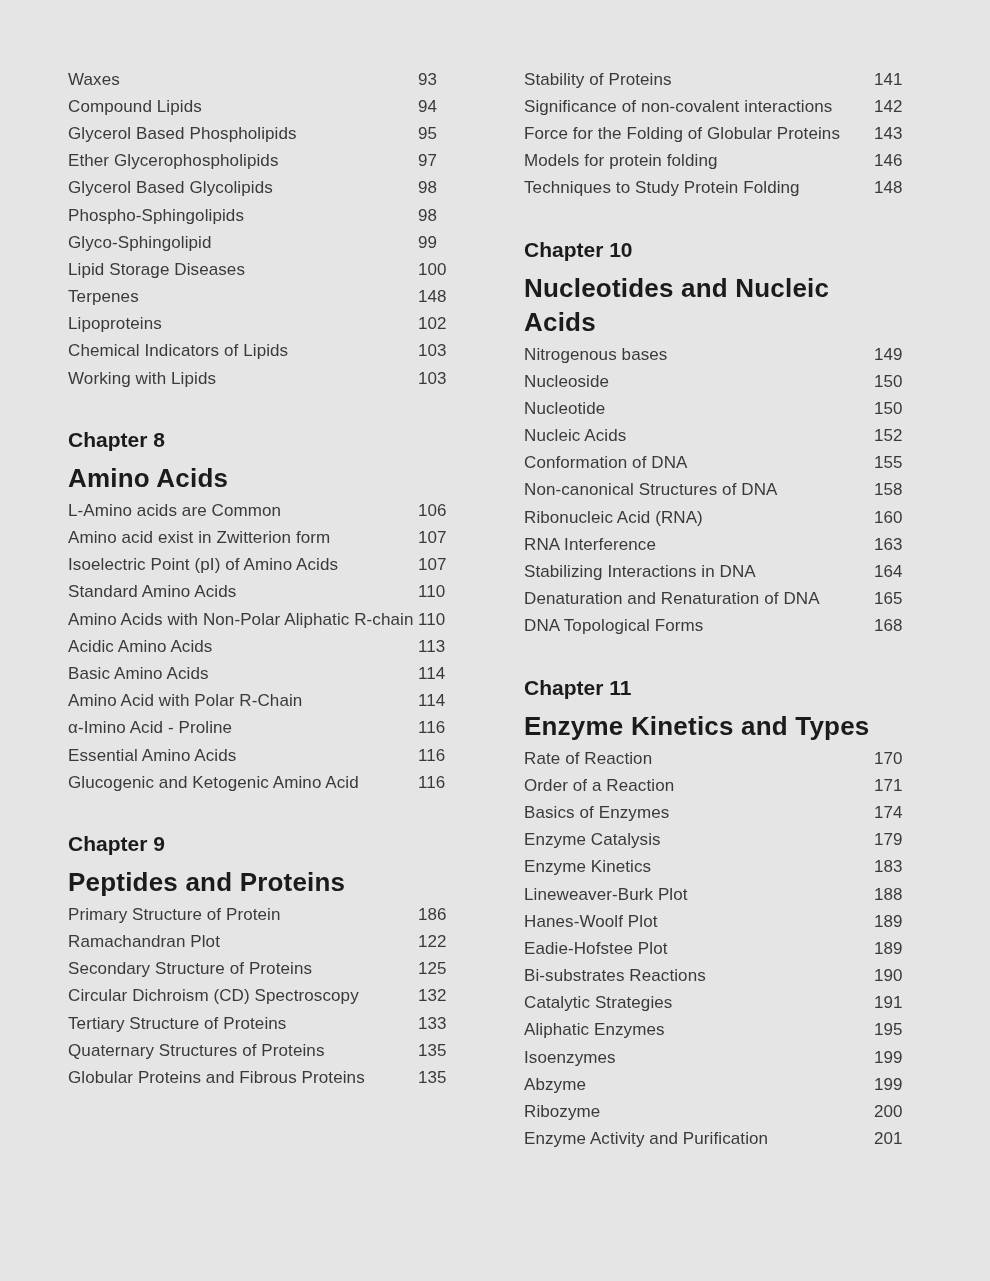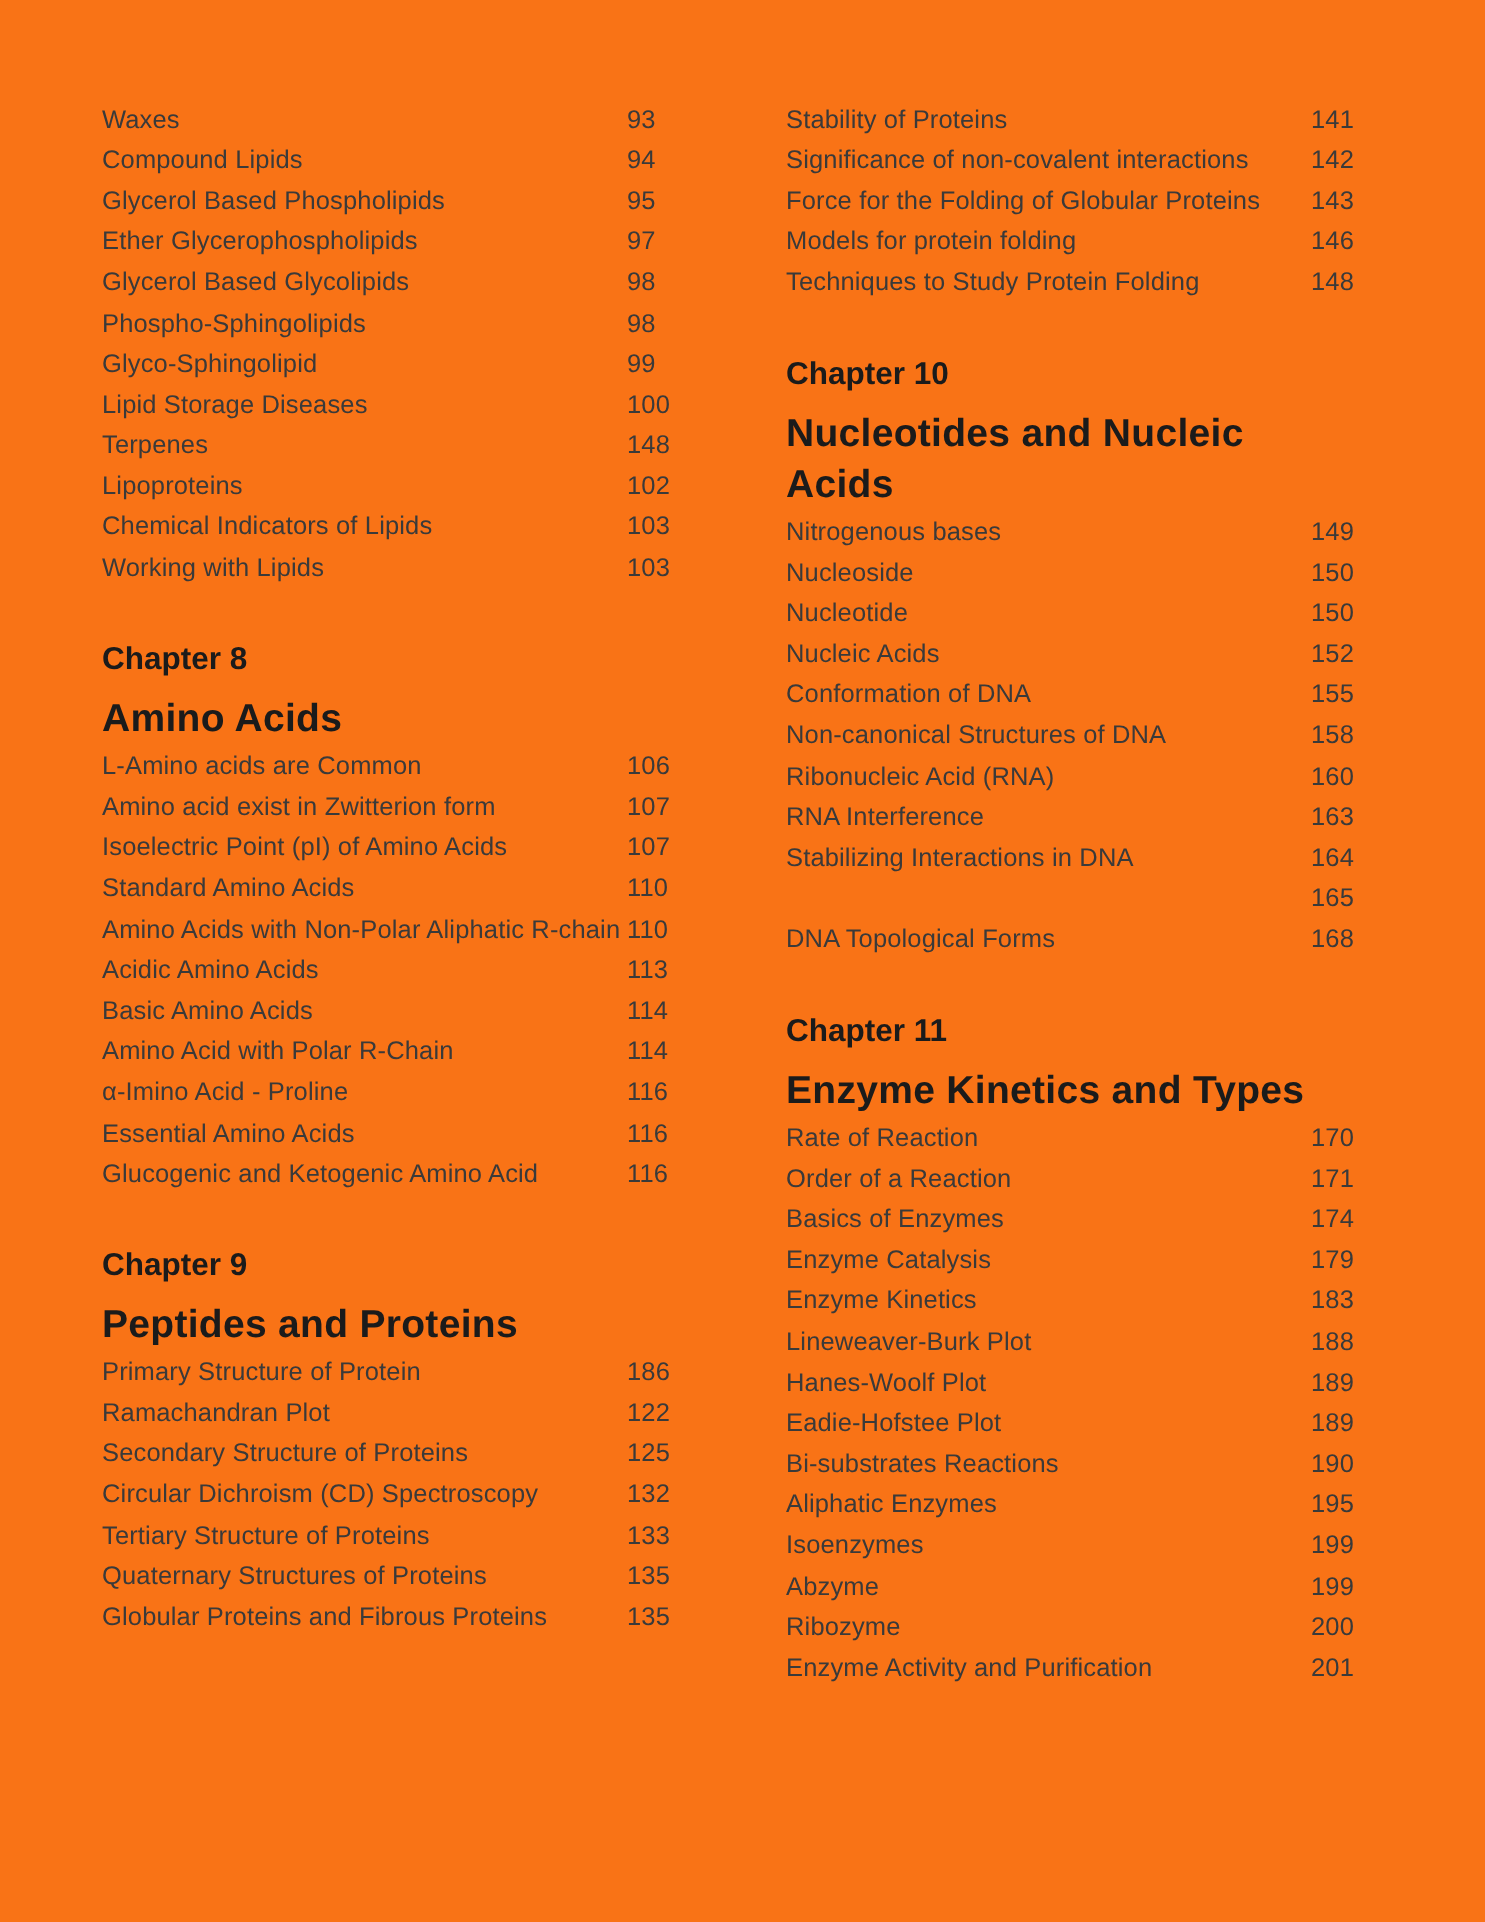--- a/index.html
+++ b/index.html
@@ -4,21 +4,21 @@
 <style>
   html, body {
     margin: 0;
     padding: 0;
     background: #ffffff;
   }
   #page {
     position: relative;
     width: 990px;
     height: 1281px;
-    background: #f97316;
+    background: #e5e5e5;
     font-family: "Liberation Sans", sans-serif;
     color: #353535;
     overflow: hidden;
   }
   .toc-col {
     position: absolute;
     top: 66px;
   }
   .toc-col.left  { left: 68px;  width: 378px; }
   .toc-col.right { left: 524px; width: 380px; }
@@ -247,20 +247,21 @@
         </div>
         <div class="toc-row">
           <span class="entry-title">RNA Interference</span>
           <span class="page-num">163</span>
         </div>
         <div class="toc-row">
           <span class="entry-title">Stabilizing Interactions in DNA</span>
           <span class="page-num">164</span>
         </div>
         <div class="toc-row">
+          <span class="entry-title">Denaturation and Renaturation of DNA</span>
           <span class="page-num">165</span>
         </div>
         <div class="toc-row">
           <span class="entry-title">DNA Topological Forms</span>
           <span class="page-num">168</span>
         </div>
       </div>
       <div class="chapter-label">Chapter 11</div>
       <div class="chapter-title">Enzyme Kinetics and Types</div>
       <div class="toc-entries">
@@ -292,20 +293,24 @@
           <span class="entry-title">Hanes-Woolf Plot</span>
           <span class="page-num">189</span>
         </div>
         <div class="toc-row">
           <span class="entry-title">Eadie-Hofstee Plot</span>
           <span class="page-num">189</span>
         </div>
         <div class="toc-row">
           <span class="entry-title">Bi-substrates Reactions</span>
           <span class="page-num">190</span>
+        </div>
+        <div class="toc-row">
+          <span class="entry-title">Catalytic Strategies</span>
+          <span class="page-num">191</span>
         </div>
         <div class="toc-row">
           <span class="entry-title">Aliphatic Enzymes</span>
           <span class="page-num">195</span>
         </div>
         <div class="toc-row">
           <span class="entry-title">Isoenzymes</span>
           <span class="page-num">199</span>
         </div>
         <div class="toc-row">

